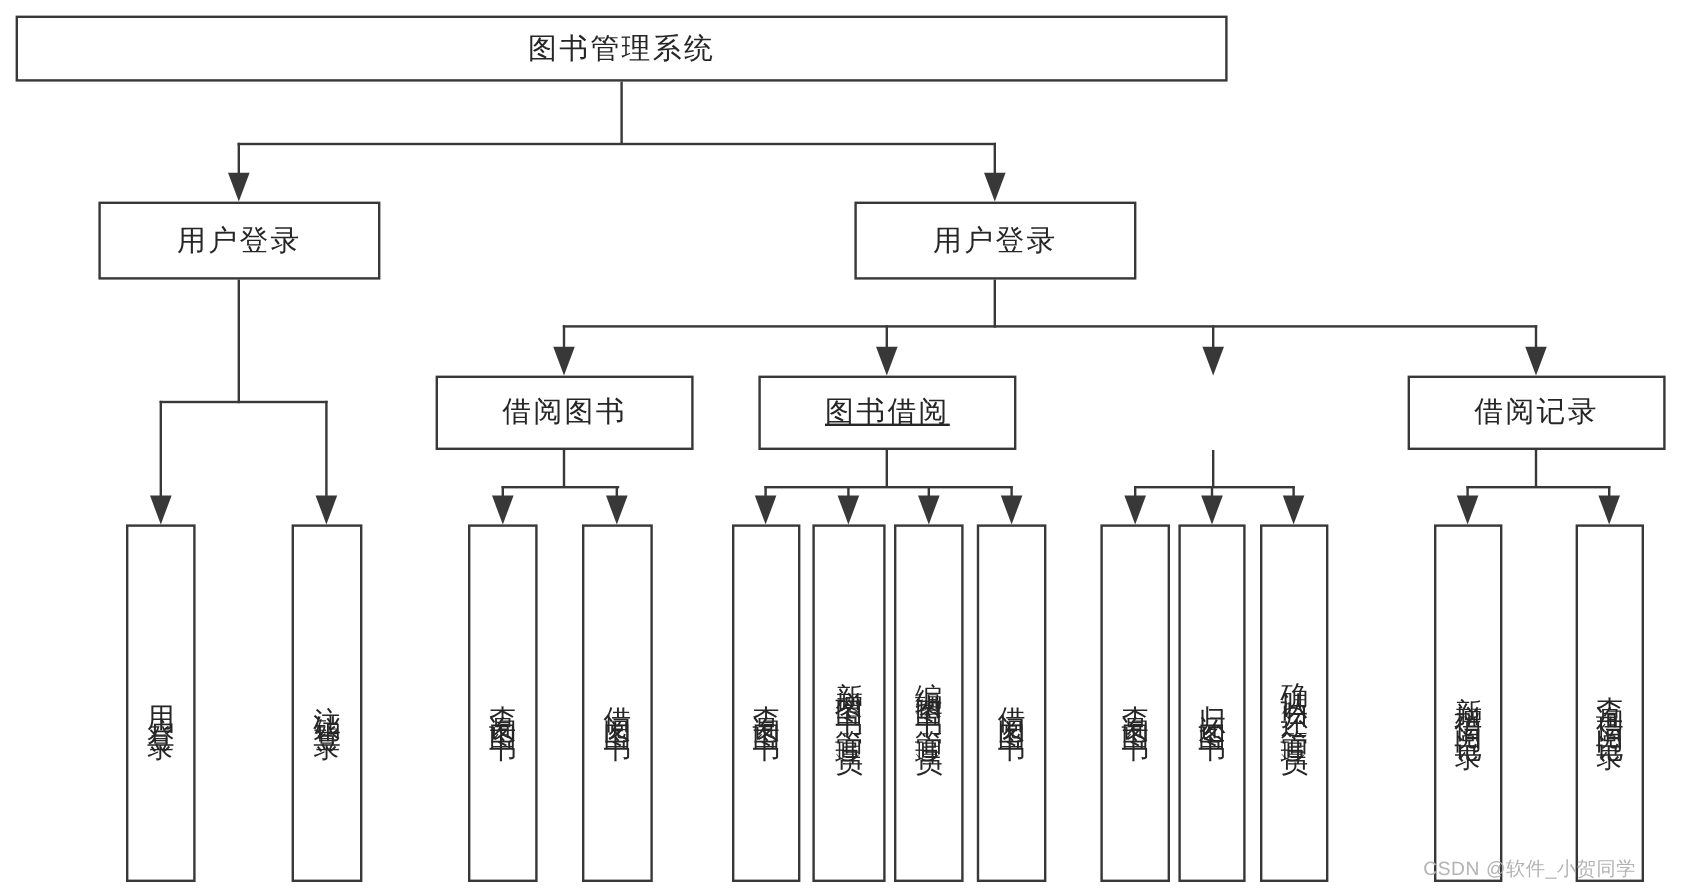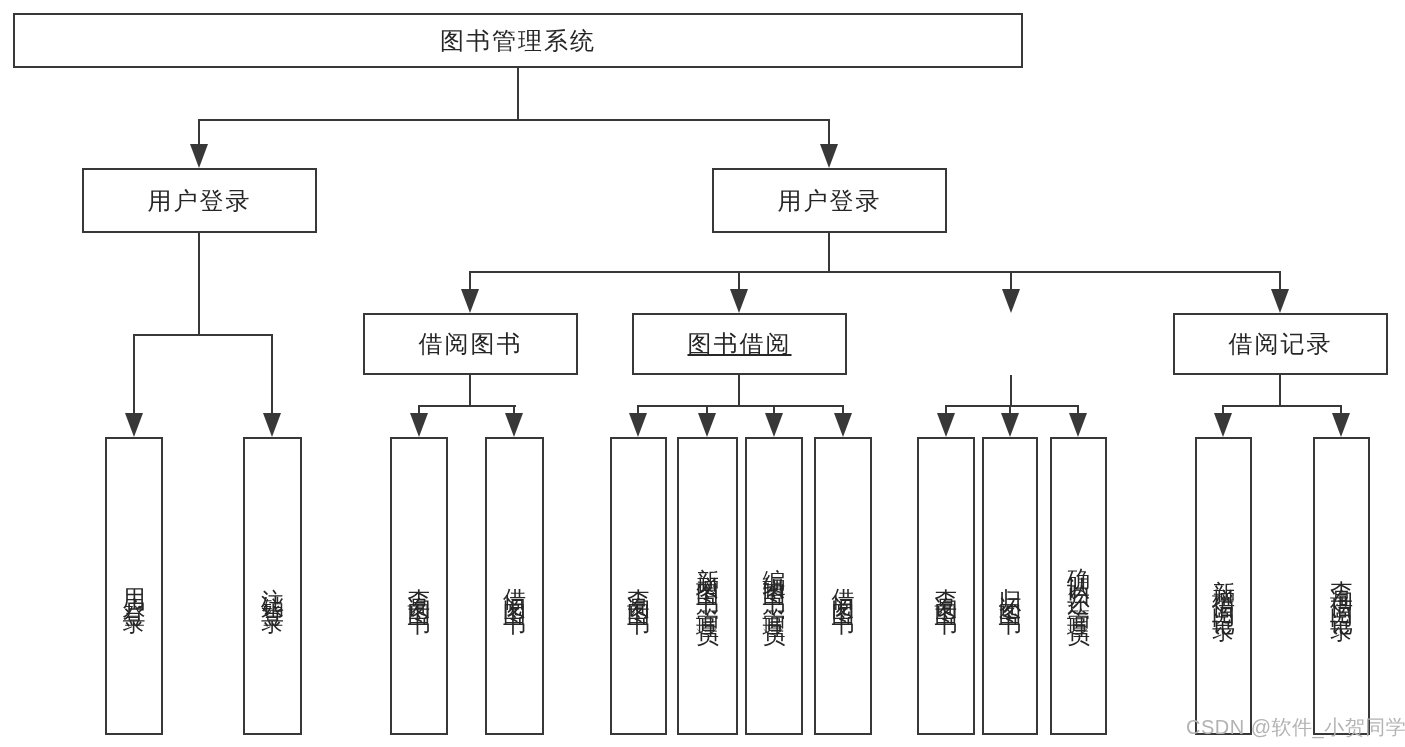--- a/index.html
+++ b/index.html
@@ -20,21 +20,21 @@
   }
   .vline{position:absolute;width:2px;background:#383838;}
   .hline{position:absolute;height:2px;background:#383838;}
   .arrow-head{
     position:absolute;width:0;height:0;
     border-left:9px solid transparent;border-right:9px solid transparent;
     border-top:24px solid #383838;
   }
   #watermark{
     position:absolute;left:1186px;top:714px;width:215px;
-    font-size:20px;color:#b3b3b3;letter-spacing:0.5px;white-space:nowrap;z-index:5;
+    font-size:16px;color:#b3b3b3;letter-spacing:0.5px;white-space:nowrap;z-index:5;
   }
 </style>
 </head>
 <body>
 
 <div id="stage">
 
   <div class="node h-node" style="left:13px;top:13px;width:1010px;height:55px;">图书管理系统</div>
 
   <div class="node h-node" style="left:82px;top:168px;width:235px;height:65px;">用户登录</div>

